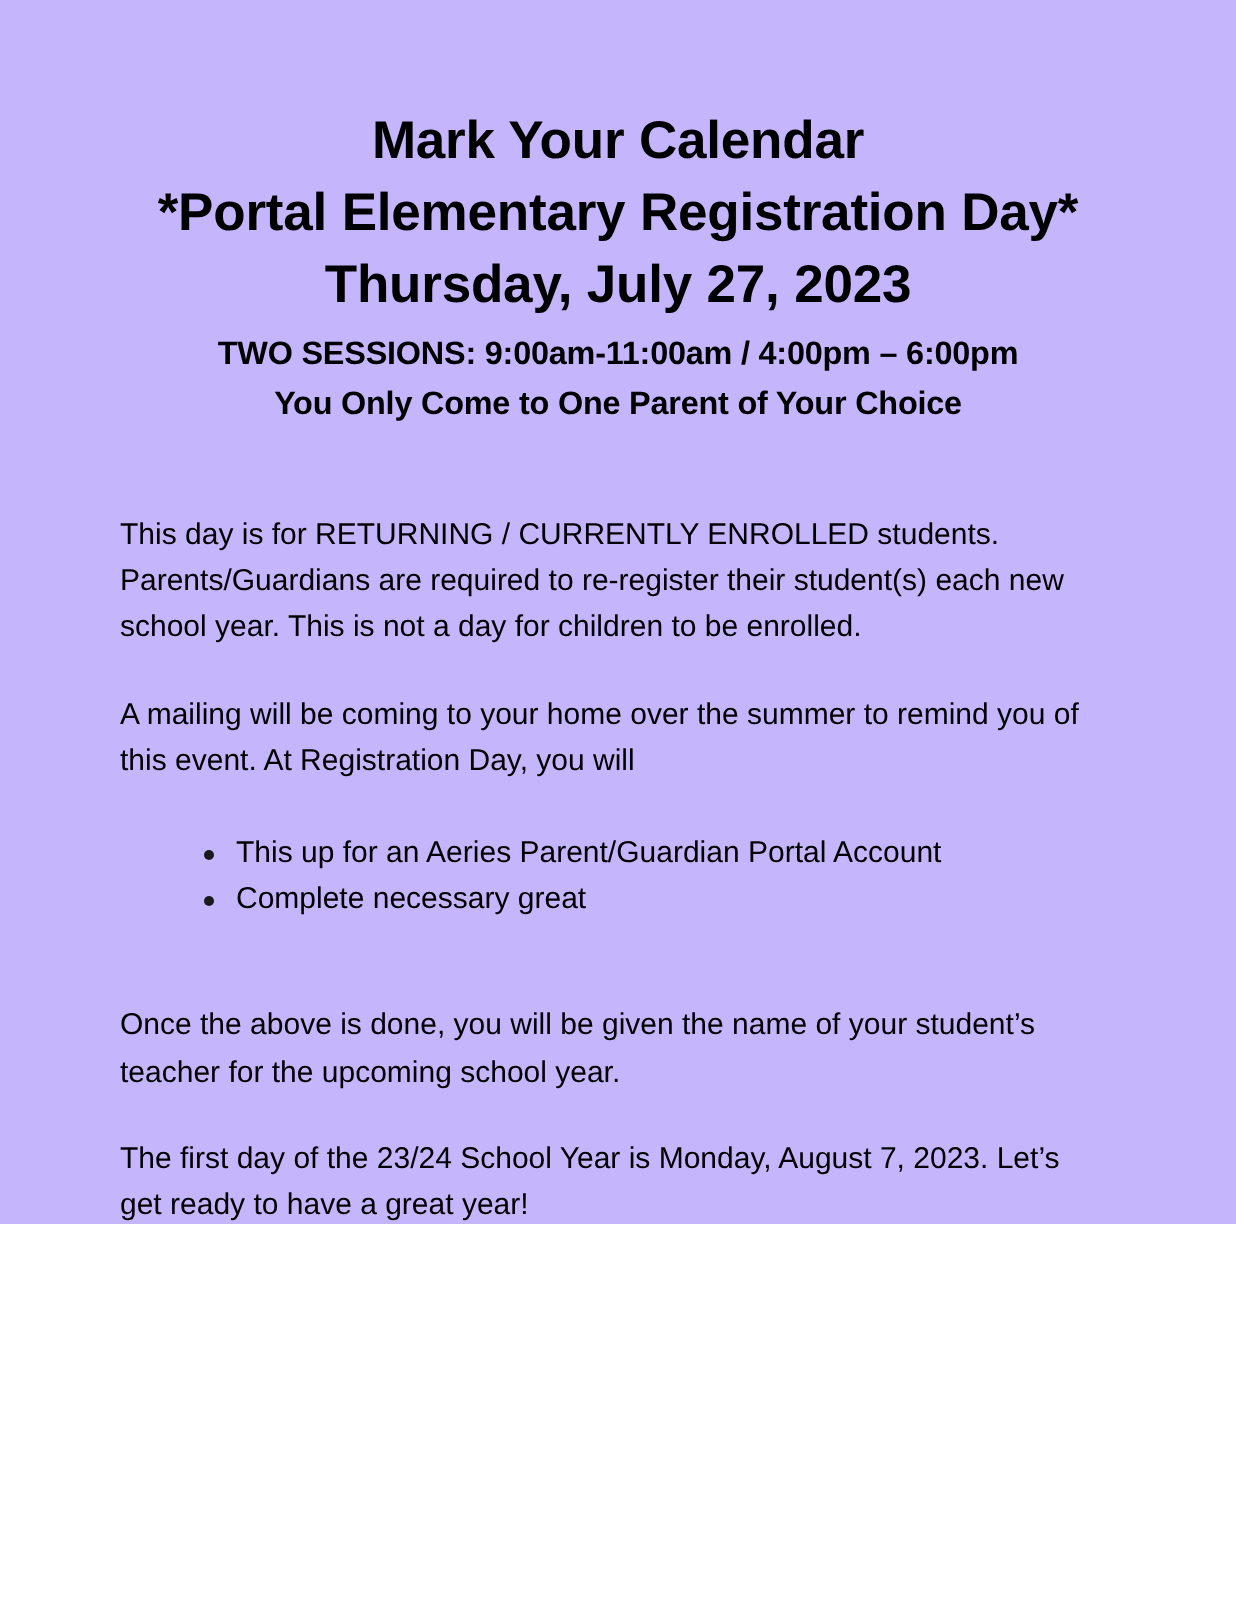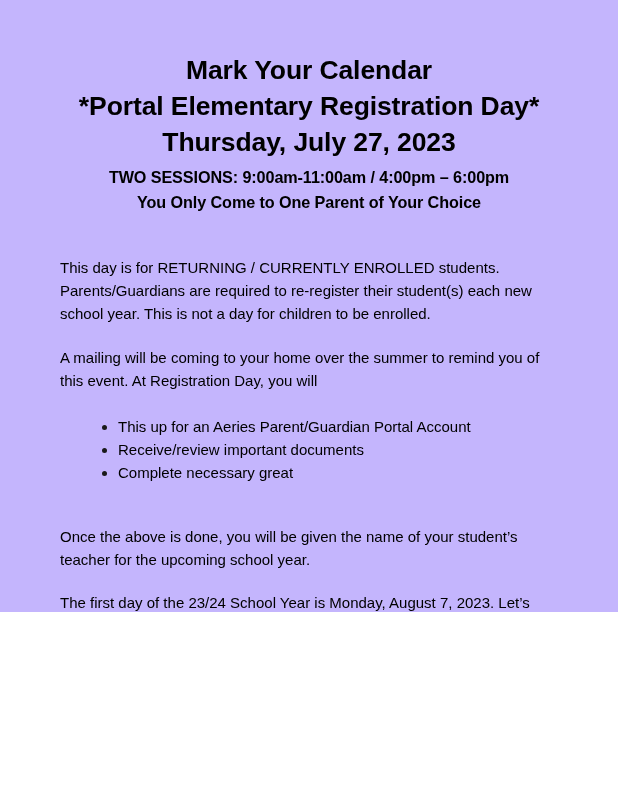--- a/index.html
+++ b/index.html
@@ -127,21 +127,20 @@
   </div>
 
   <div class="body-block">
 
     <p class="para">This day is for RETURNING / CURRENTLY ENROLLED students.  Parents/Guardians are required to re-register their student(s) each new school year.  This is not a day for children to be enrolled.</p>
 
     <p class="para">A mailing will be coming to your home over the summer to remind you of this event.  At Registration Day, you will</p>
 
     <ul class="bullet-list">
       <li>This up for an Aeries Parent/Guardian Portal Account</li>
-      <li>Receive/review important documents</li>
       <li>Complete necessary great</li>
     </ul>
 
     <p class="para para-after-list">Once the above is done, you will be given the name of your student’s teacher for the upcoming school year.</p>
 
     <p class="para">The first day of the 23/24 School Year is Monday, August 7, 2023.  Let’s get ready to have a great year!</p>
   </div>
 
   <div class="logo">
     <svg viewBox="0 0 140 120" xmlns="http://www.w3.org/2000/svg">

